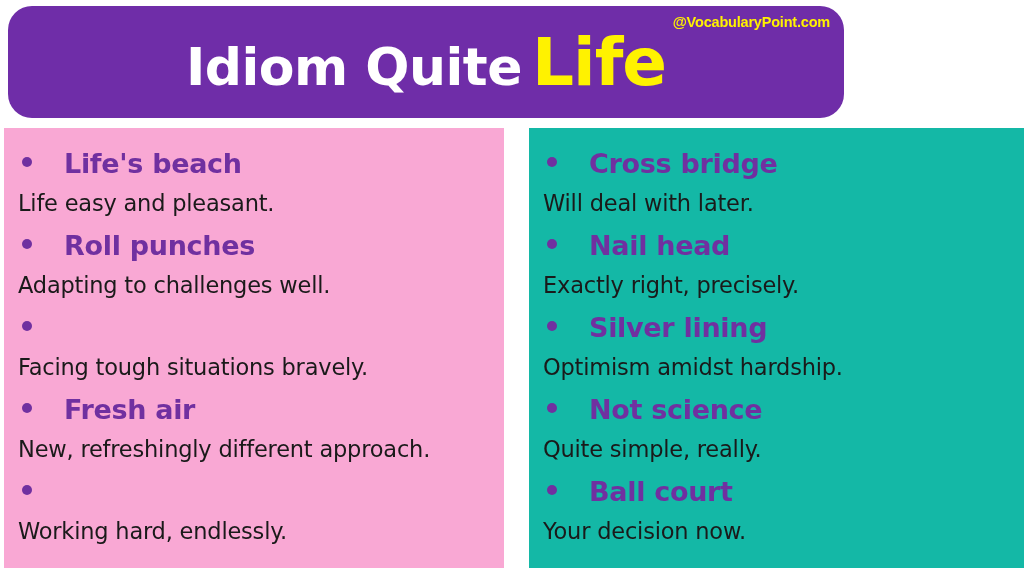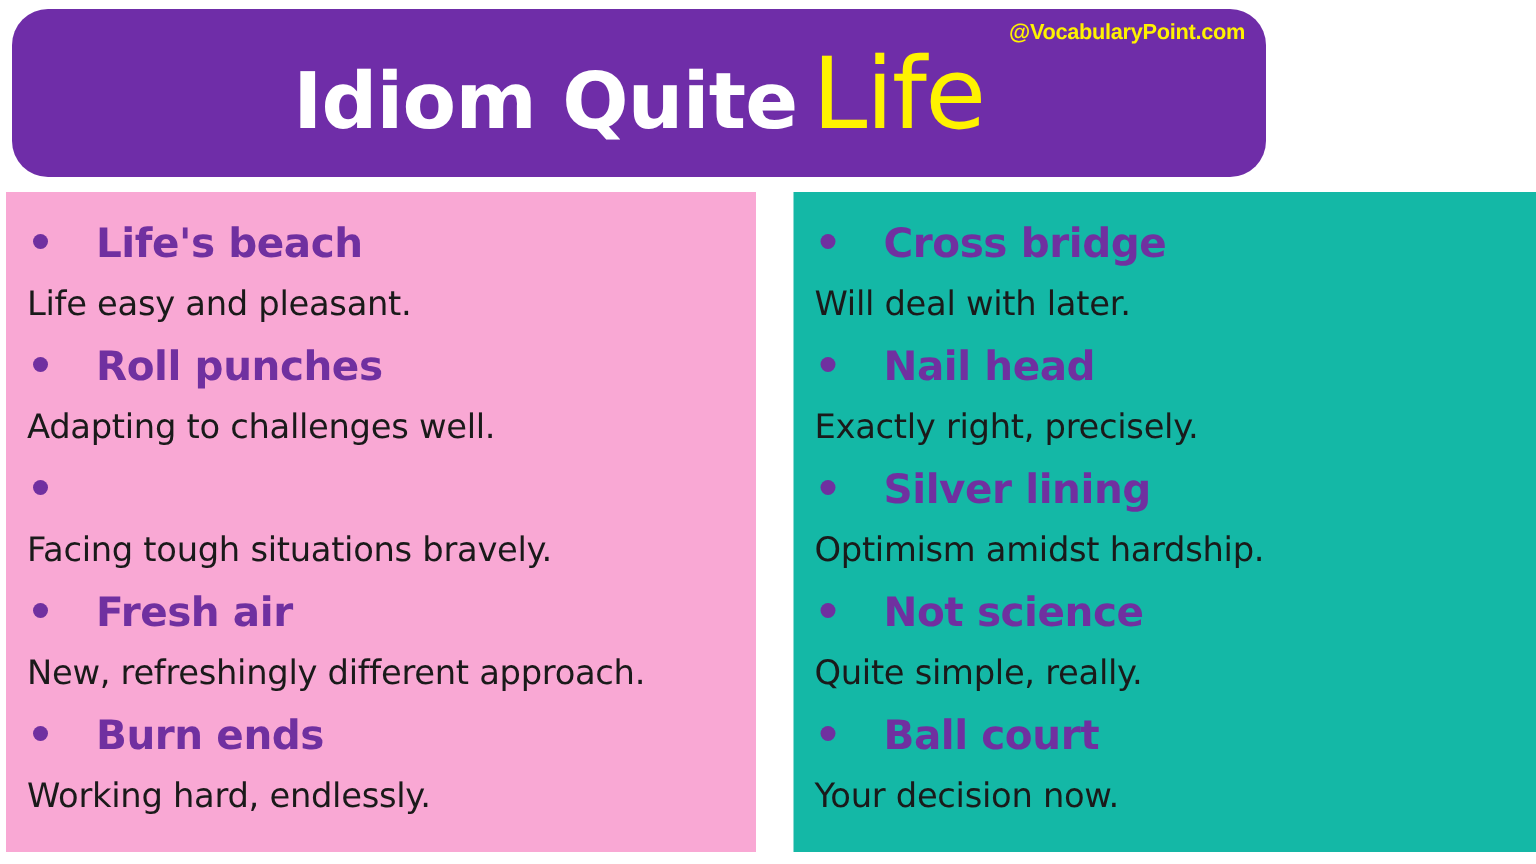--- a/index.html
+++ b/index.html
@@ -60,21 +60,21 @@
     font-family: "DejaVu Sans", sans-serif;
     font-weight: 700;
     font-size: 52px;
     color: #FFFFFF;
     letter-spacing: -0.5px;
     vertical-align: baseline;
   }
 
   .title-accent {
     font-family: "DejaVu Sans", sans-serif;
-    font-weight: 400;
+    font-weight: 700;
     font-size: 66px;
     color: #FFF200;
     letter-spacing: -1px;
     vertical-align: baseline;
     margin-left: 10px;
   }
 
   
   .panel {
     position: absolute;
@@ -162,21 +162,21 @@
       </div>
       <div class="entry">
         <div class="entry-head"><span class="bullet-dot"></span></div>
         <div class="entry-desc">Facing tough situations bravely.</div>
       </div>
       <div class="entry">
         <div class="entry-head"><span class="bullet-dot"></span><span class="entry-term">Fresh air</span></div>
         <div class="entry-desc">New, refreshingly different approach.</div>
       </div>
       <div class="entry">
-        <div class="entry-head"><span class="bullet-dot"></span><span class="entry-term">Burn ends</span></div>
+        <div class="entry-head"><span class="bullet-dot"></span></div>
         <div class="entry-desc">Working hard, endlessly.</div>
       </div>
     </div>
 
   <div class="panel panel-right" id="right-panel">
       <div class="entry">
         <div class="entry-head"><span class="bullet-dot"></span><span class="entry-term">Cross bridge</span></div>
         <div class="entry-desc">Will deal with later.</div>
       </div>
       <div class="entry">

